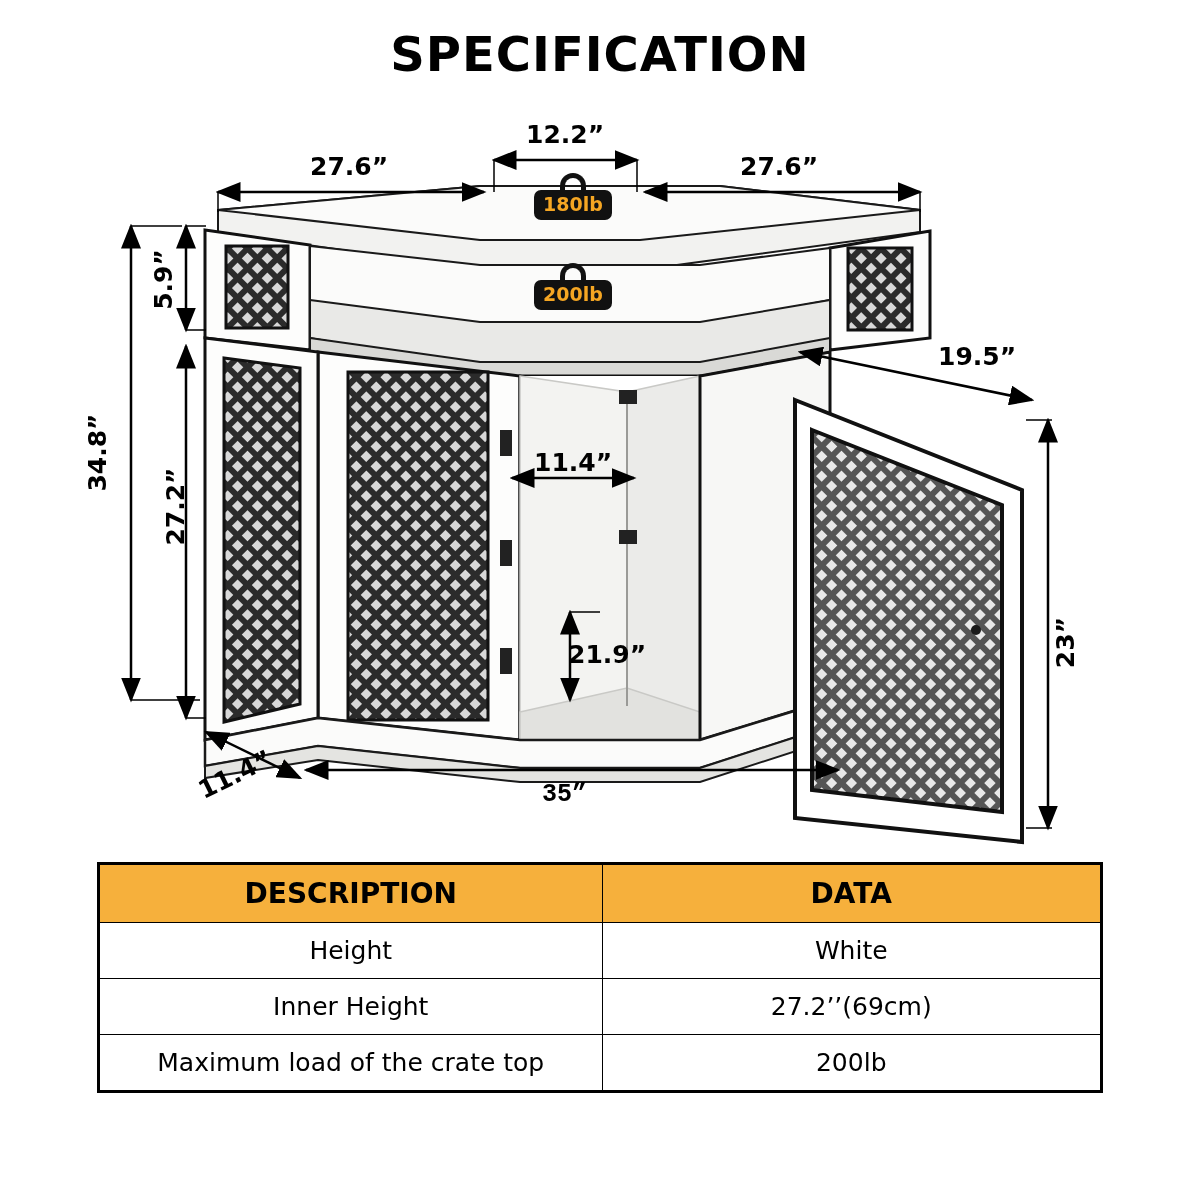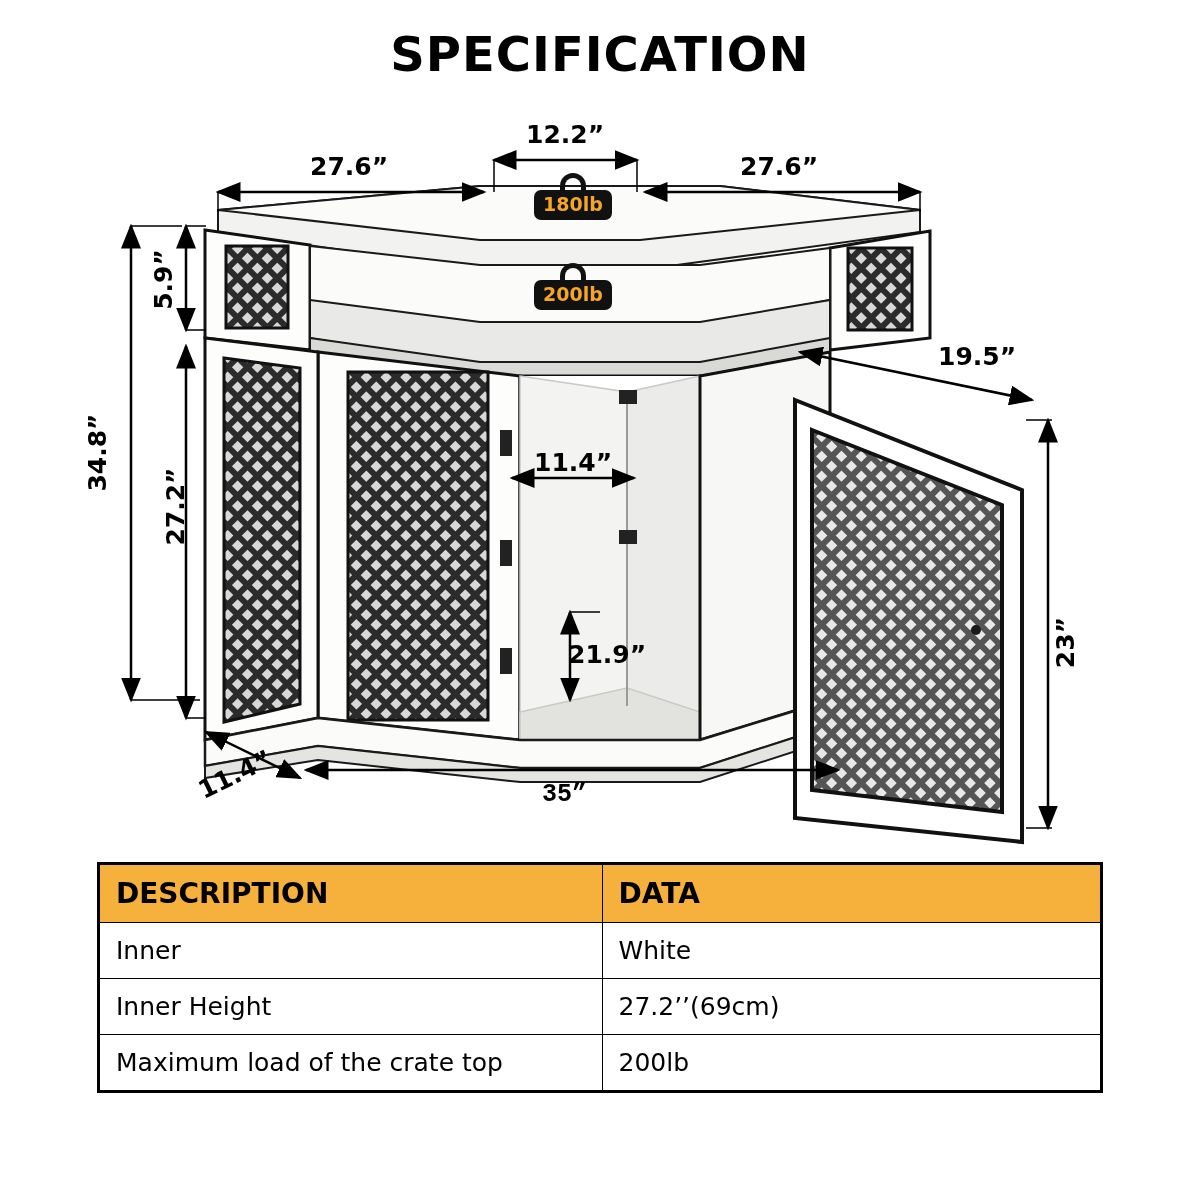--- a/index.html
+++ b/index.html
@@ -90,24 +90,24 @@
   #spec-table {
     position: absolute;
     left: 97px;
     top: 862px;
     width: 1006px;
     border-collapse: collapse;
     border: 3px solid #000;
   }
   #spec-table th, #spec-table td {
     border: 1.5px solid #000;
-    text-align: left;
+    text-align: center;
     font-size: 25px;
     height: 55px;
-    padding: 0 16px;
+    padding: 0 22px;
   }
   #spec-table thead th {
     background: #f6b03c;
     font-size: 28px;
     font-weight: bold;
     height: 57px;
   }
   #spec-table col.c1 { width: 50.2%; }
   #spec-table col.c2 { width: 49.8%; }
 </style>
@@ -247,21 +247,21 @@
       <col class="c2">
     </colgroup>
   <thead>
     <tr>
       <th>DESCRIPTION</th>
       <th>DATA</th>
     </tr>
   </thead>
   <tbody>
     <tr>
-      <td>Inner</td>
+      <td>Height</td>
       <td>White</td>
     </tr>
     <tr>
       <td>Inner Height</td>
       <td>27.2’’(69cm)</td>
     </tr>
     <tr>
       <td>Maximum load of the crate top</td>
       <td>200lb</td>
     </tr>

